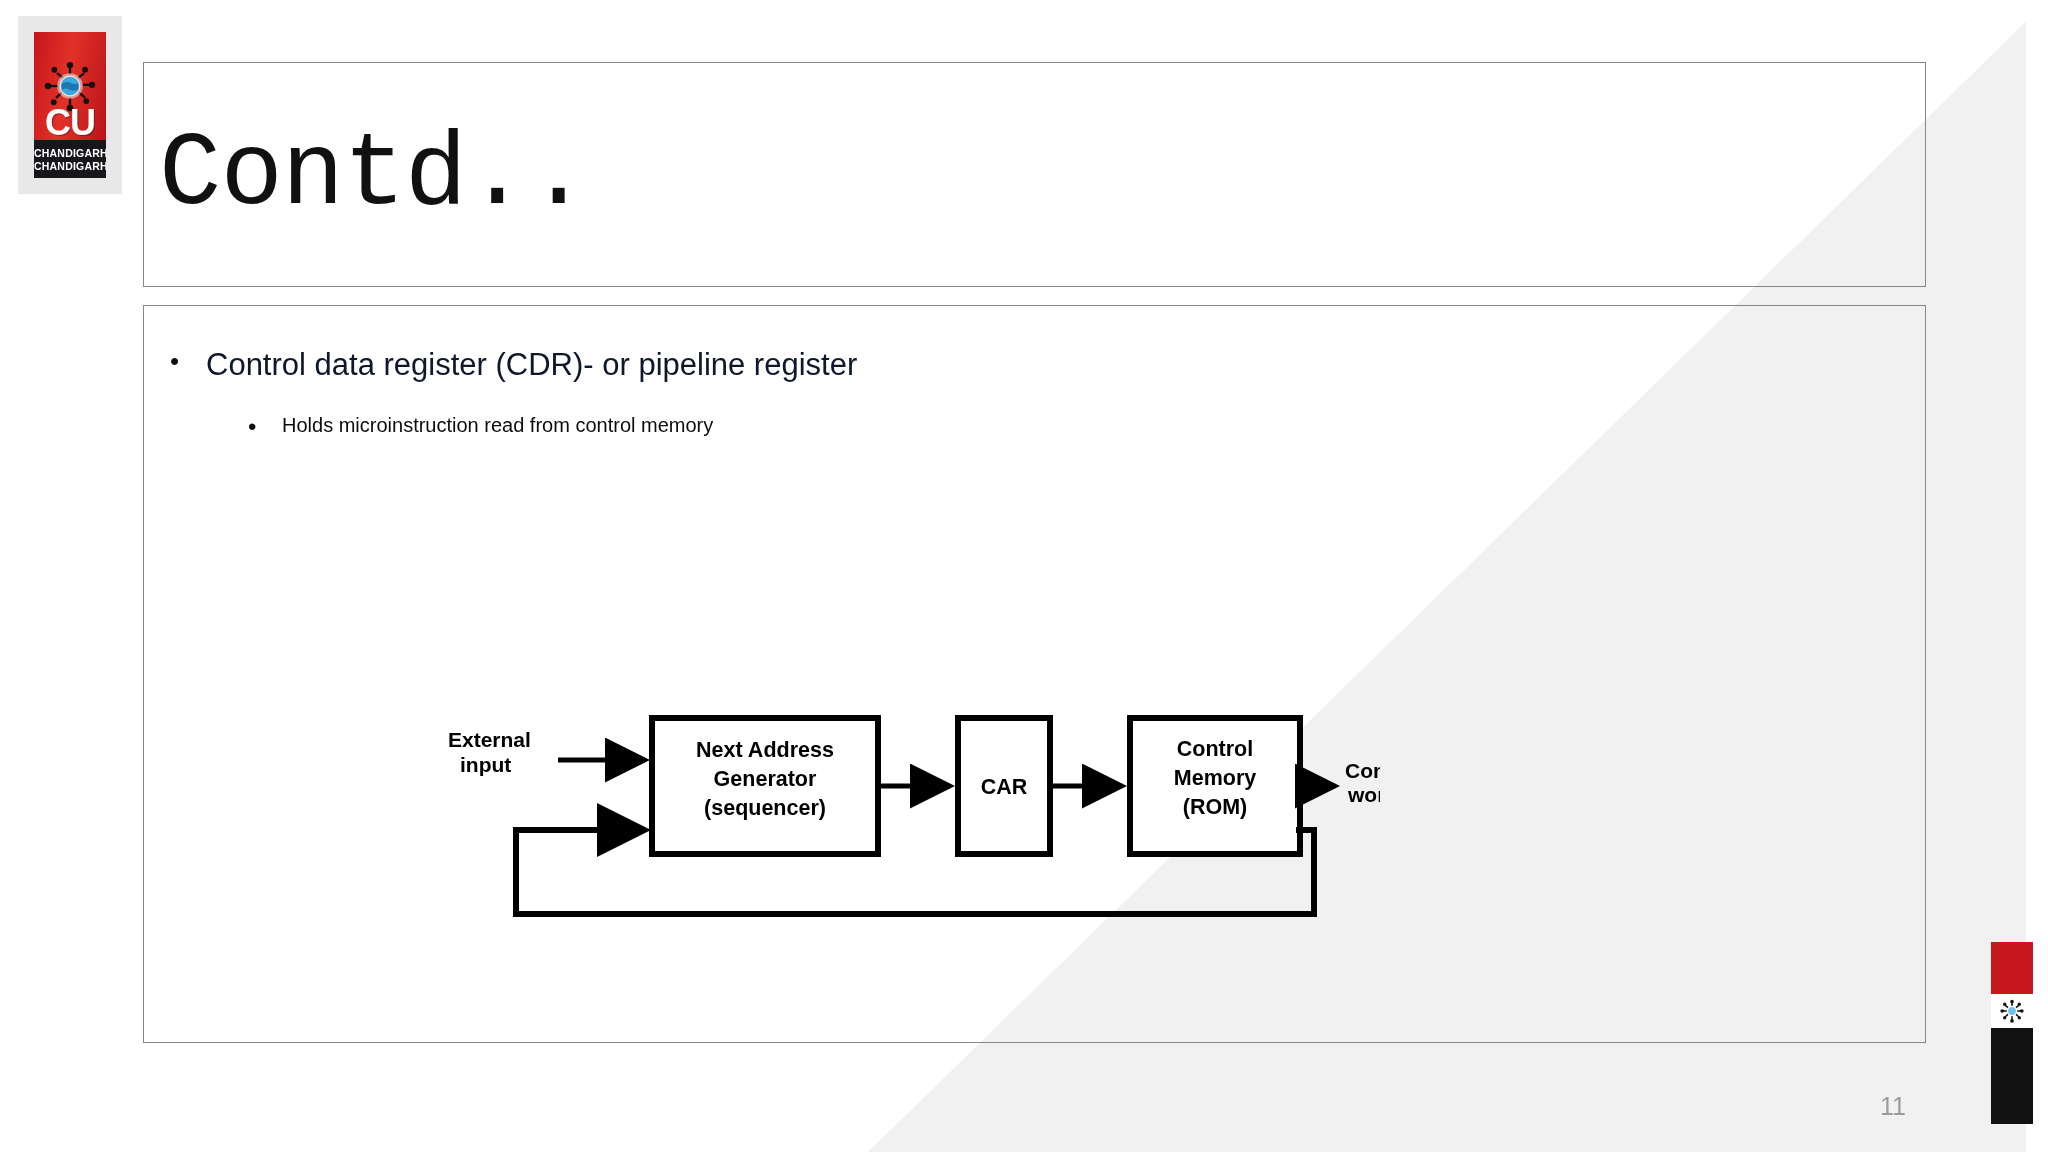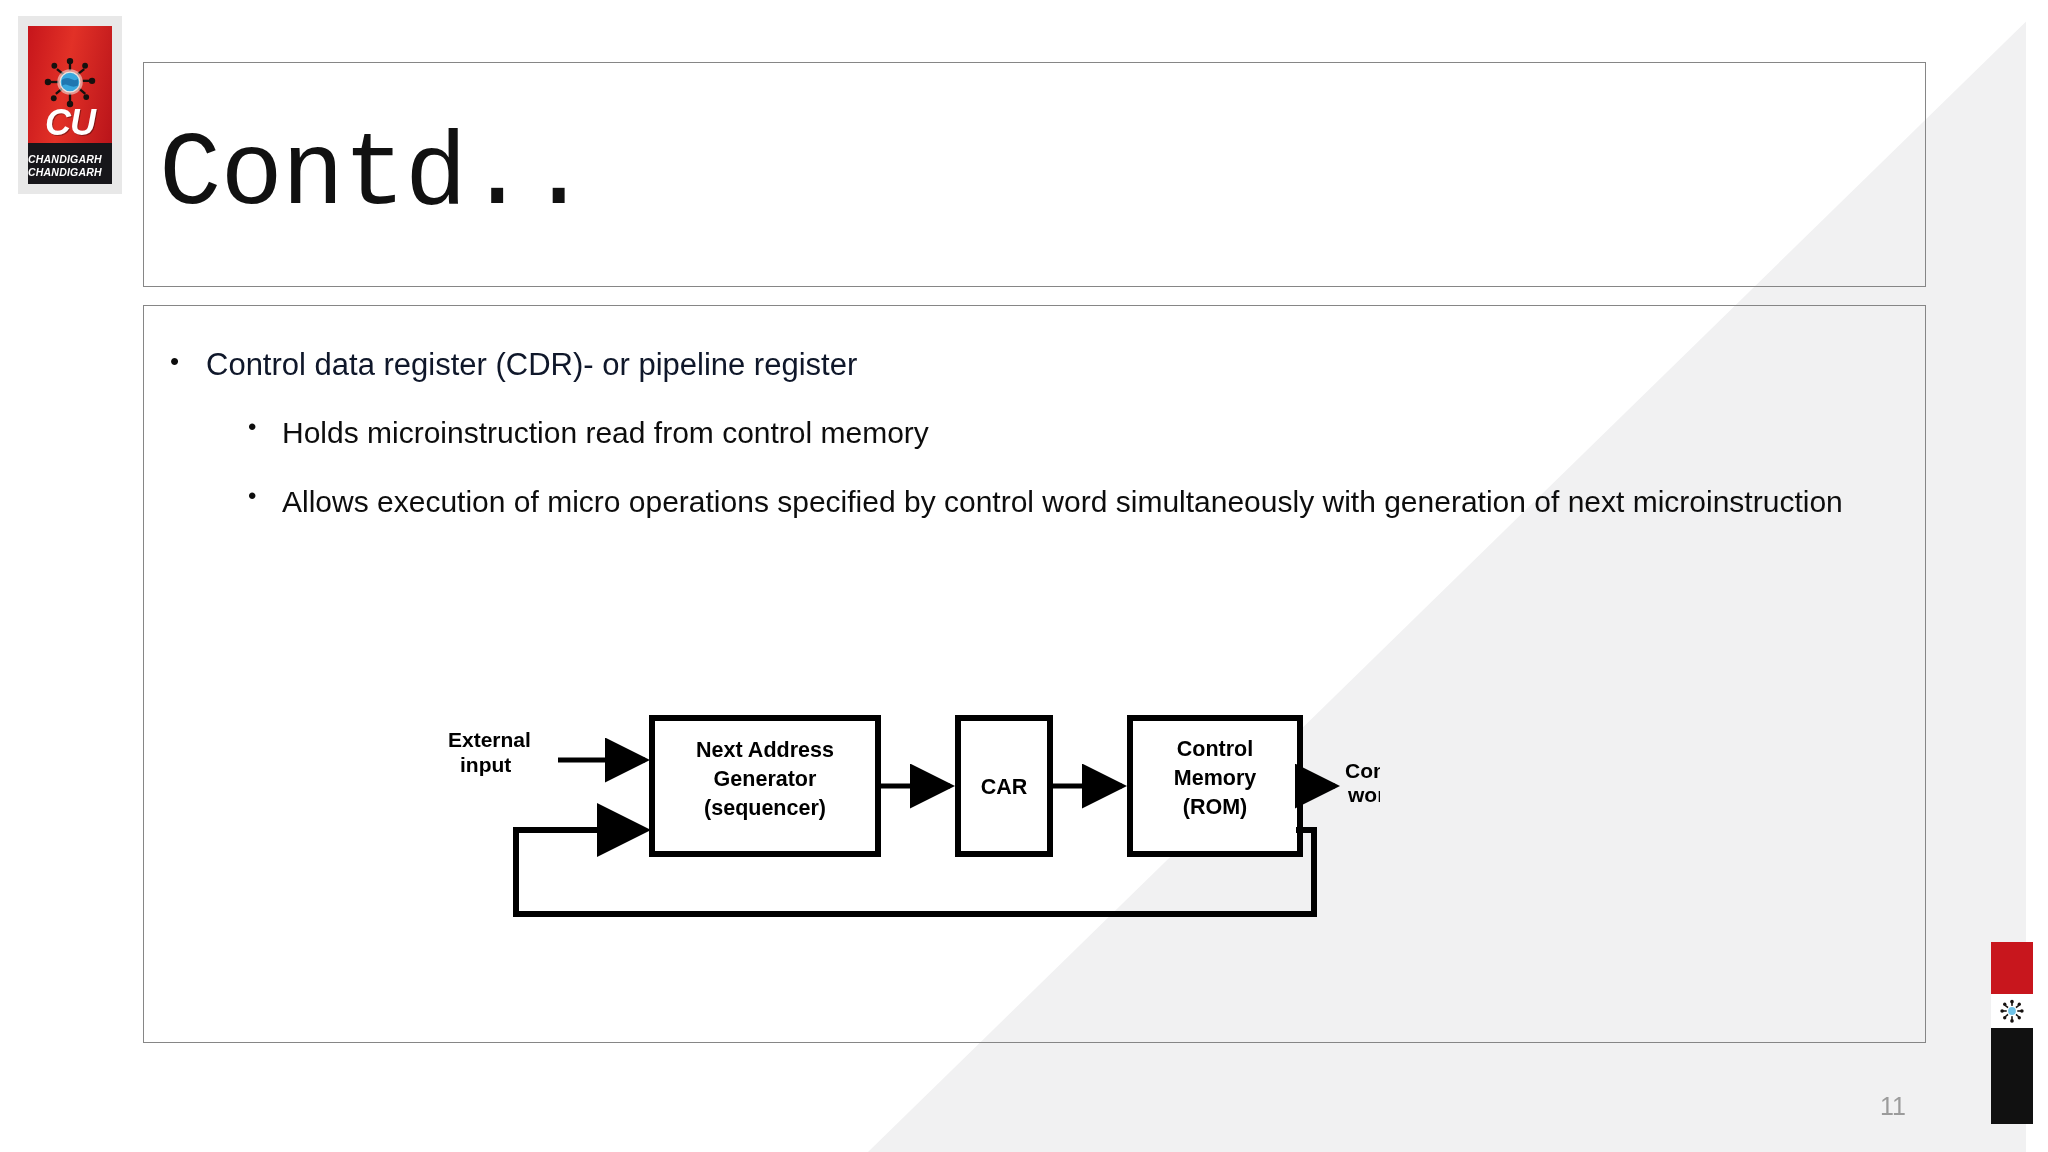--- a/index.html
+++ b/index.html
@@ -39,23 +39,22 @@
 
   
   .logo {
     position: absolute;
     left: 18px;
     top: 16px;
     width: 104px;
     height: 178px;
     z-index: 6;
     background: #e8e8e8;
-    padding: 10px;
+    padding: 16px;
     box-sizing: border-box;
-    font-style: italic;
   }
   .logo-inner {
     position: relative;
     width: 100%;
     height: 100%;
     overflow: hidden;
   }
   .logo-red {
     position: absolute;
     left: 0; top: 0; right: 0;
@@ -158,21 +157,21 @@
     content: "\2022";
     position: absolute;
     left: 12px;
     top: -1px;
     font-size: 26px;
     color: #0d0d0d;
   }
   .b2 {
     position: relative;
     padding-left: 124px;
-    font-size: 30px;
+    font-size: 20px;
     color: #0d0d0d;
     line-height: 1.45;
     margin-top: 26px;
     font-family: "Liberation Sans", sans-serif;
   }
   .b2::before {
     content: "\2022";
     position: absolute;
     left: 90px;
     top: -1px;
@@ -288,21 +287,20 @@
   </div>
 
   <div class="title-box">
     <div class="title-text">Contd..</div>
   </div>
 
   <div class="body-box">
     <div class="bullets">
       <div class="b1">Control data register (CDR)- or pipeline register</div>
       <div class="b2">Holds microinstruction read from control memory</div>
-      <div class="b2">Allows execution of micro operations specified by control word simultaneously with generation of next microinstruction</div>
     </div>
   </div>
 
   <div class="diagram">
     <svg width="950" height="250" viewBox="0 0 950 250">
       <defs>
         <marker id="arrow" markerWidth="9" markerHeight="9" refX="8" refY="4.5" orient="auto" markerUnits="strokeWidth">
           <path d="M0,0 L9,4.5 L0,9 z" fill="#000000"></path>
         </marker>
       </defs>

